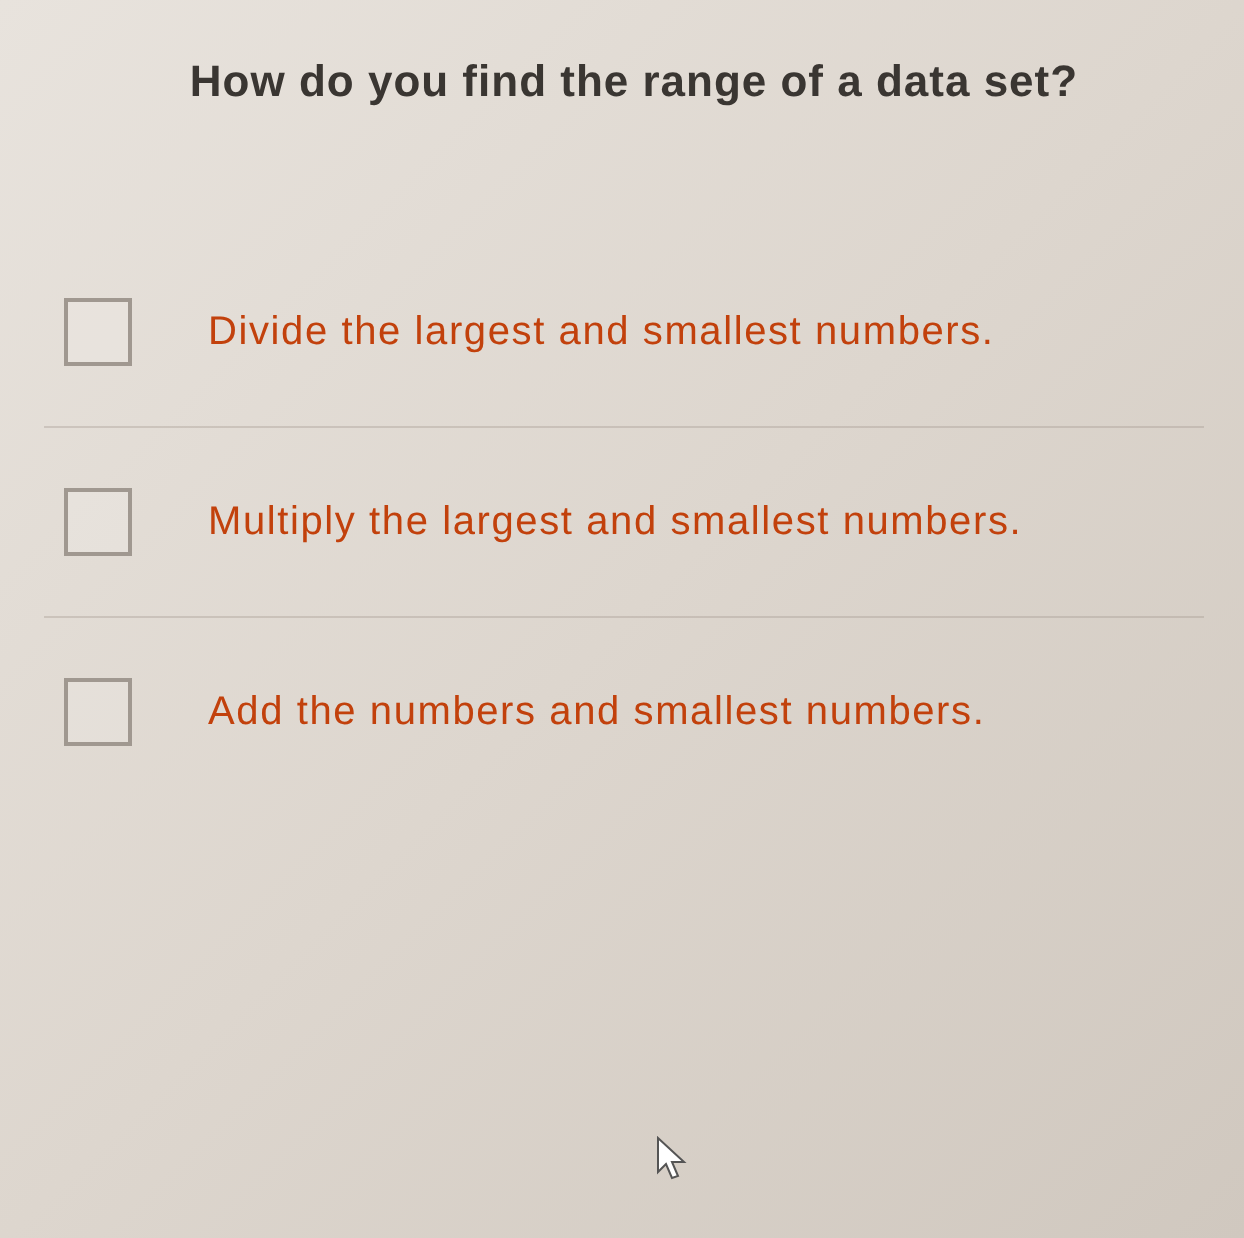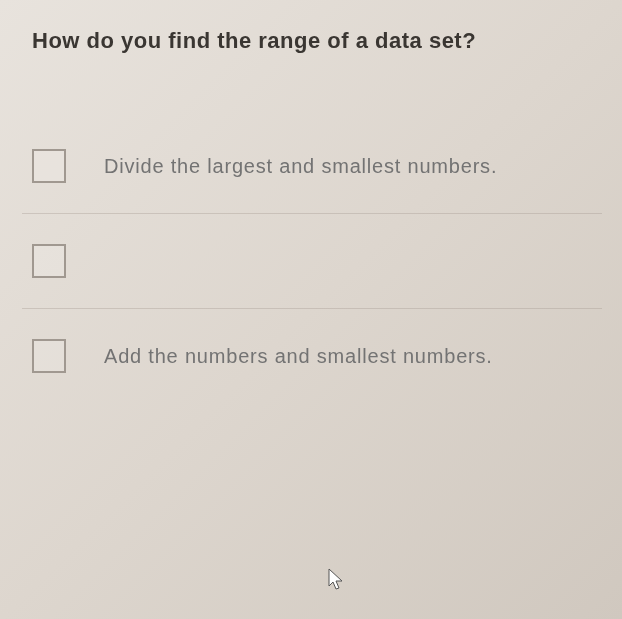--- a/index.html
+++ b/index.html
@@ -18,20 +18,21 @@
     }
     .question-container {
       padding: 28px 20px 20px 32px;
     }
     .question-text {
       font-size: 22px;
       font-weight: 600;
       color: #3a3632;
       letter-spacing: 0.5px;
       margin-bottom: 95px;
+      text-align: center;
     }
     .options-list {
       margin-left: -10px;
     }
     .option-row {
       display: flex;
       align-items: center;
       padding: 30px 20px 30px 10px;
       border-top: 1px solid rgba(160, 150, 140, 0.35);
     }
@@ -42,21 +43,21 @@
     .checkbox {
       width: 34px;
       height: 34px;
       border: 2px solid #a09890;
       background: rgba(255, 255, 255, 0.15);
       flex-shrink: 0;
       margin-right: 38px;
     }
     .option-label {
       font-size: 20px;
-      color: #737373;
+      color: #c2410c;
       letter-spacing: 0.8px;
     }
     .cursor {
       position: absolute;
       left: 328px;
       top: 568px;
       pointer-events: none;
     }
   </style>
 </head>
@@ -67,20 +68,21 @@
 
   <div class="options-list">
 
     <div class="option-row">
       <div class="checkbox"></div>
       <div class="option-label">Divide the largest and smallest numbers.</div>
     </div>
 
     <div class="option-row">
       <div class="checkbox"></div>
+      <div class="option-label">Multiply the largest and smallest numbers.</div>
     </div>
 
     <div class="option-row">
       <div class="checkbox"></div>
       <div class="option-label">Add the numbers and smallest numbers.</div>
     </div>
 
 
   </div>
 </div>

